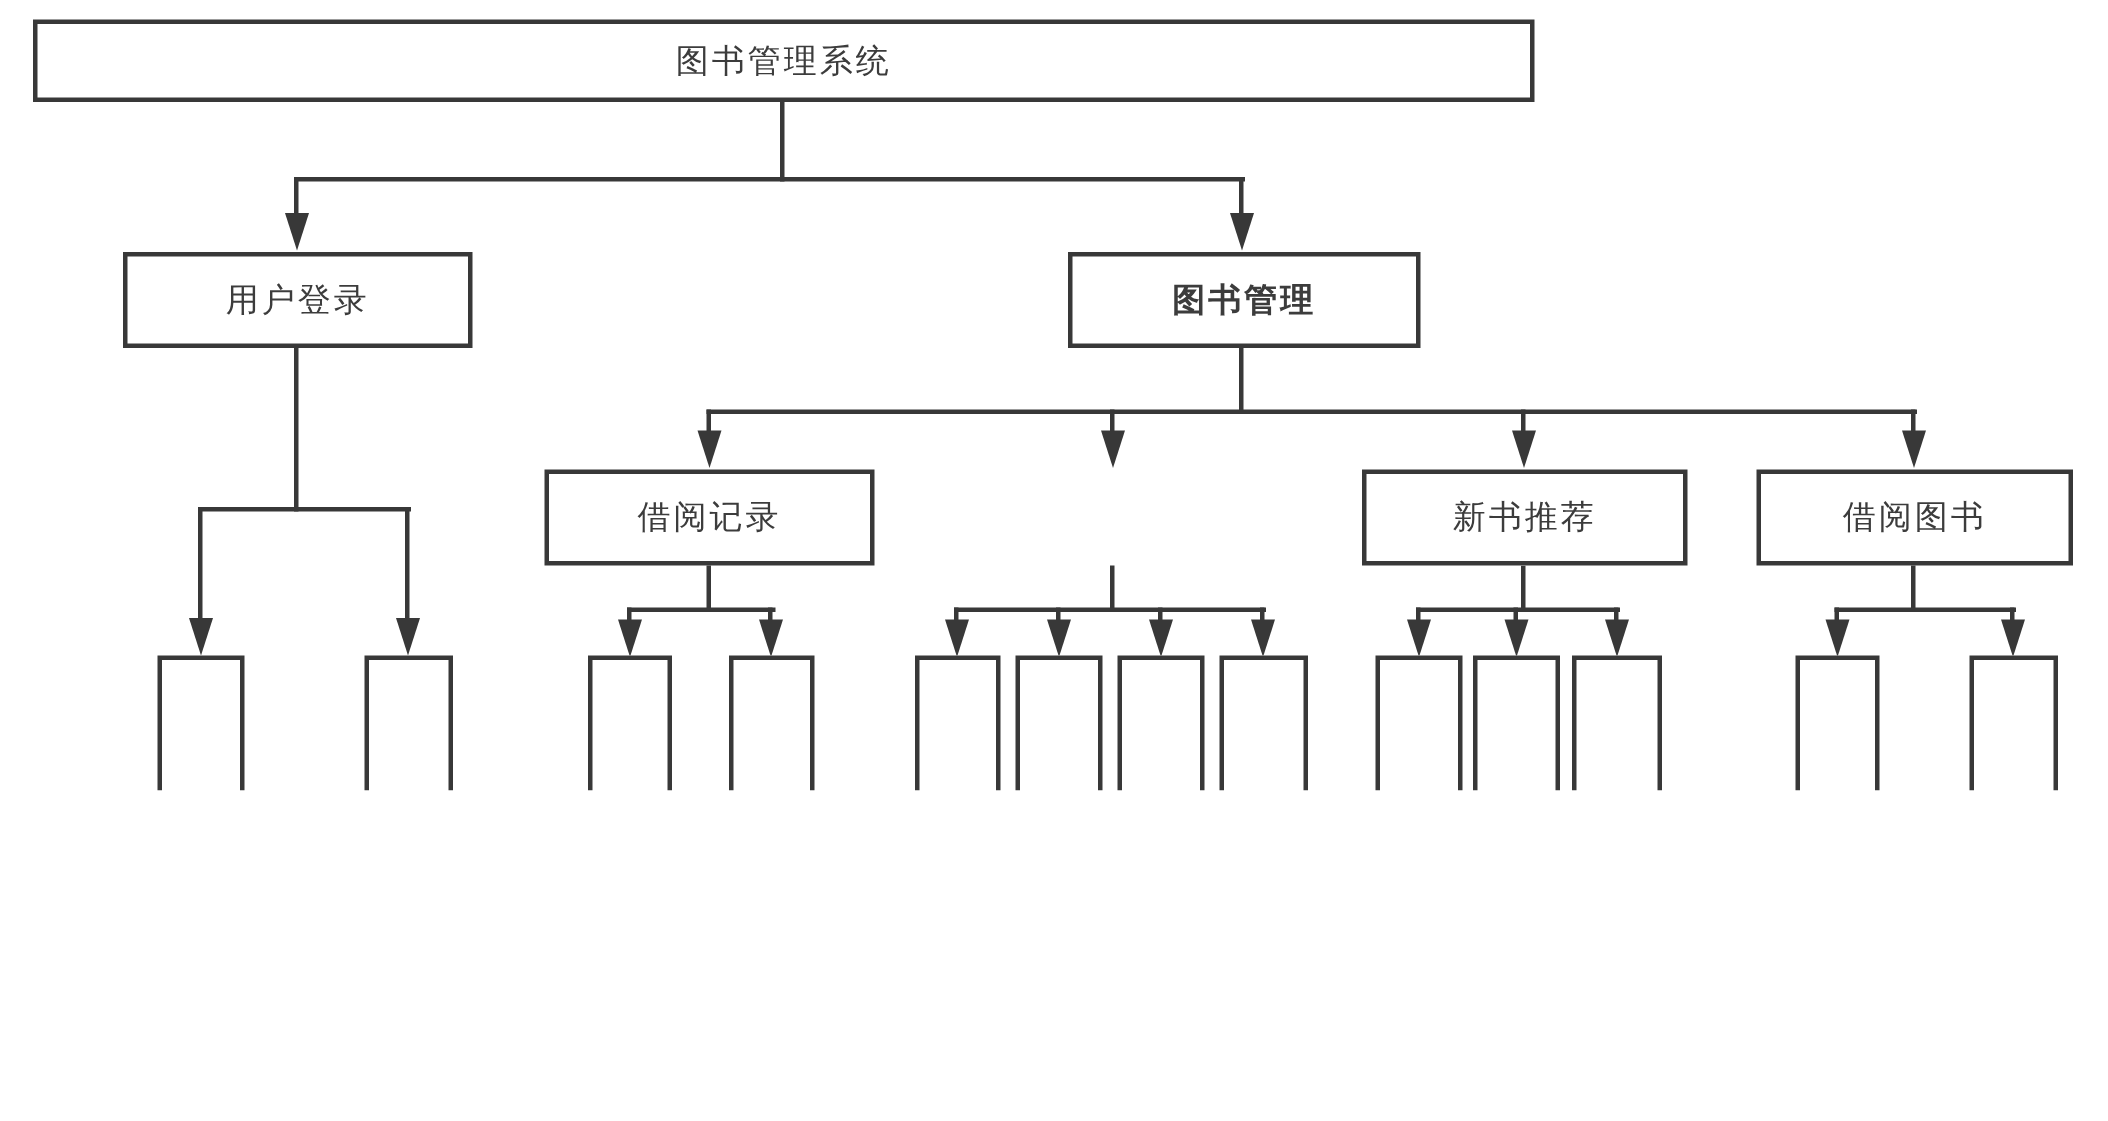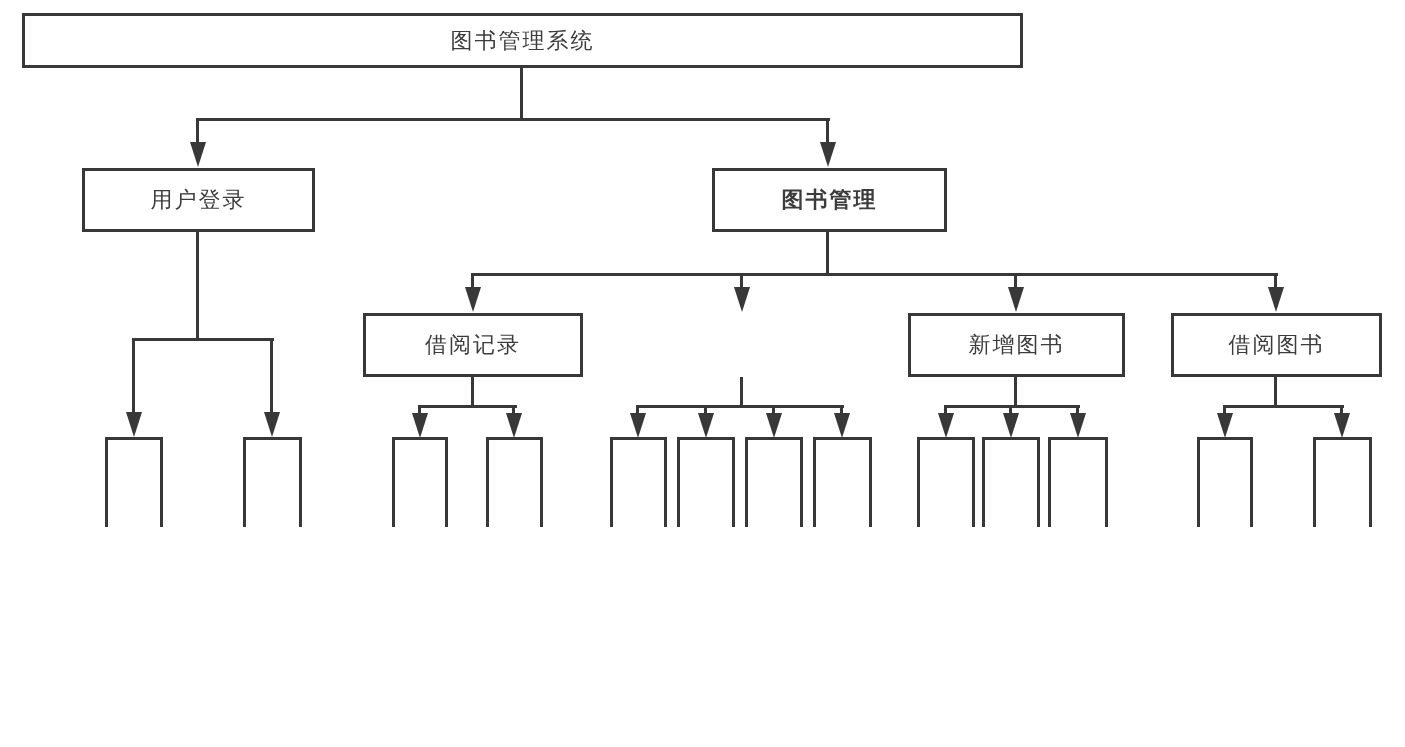--- a/index.html
+++ b/index.html
@@ -86,21 +86,21 @@
       <div class="ar" style="left: 1217px; top: 413px;"></div>
       <div class="ar" style="left: 1334px; top: 413px;"></div>
     </div>
 
   <div class="box h" style="left:22px;top:13px;width:1001px;height:55px;">图书管理系统</div>
 
   <div class="box h" style="left:82px;top:168px;width:233px;height:64px;">用户登录</div>
   <div class="box h" style="left:712px;top:168px;width:235px;height:64px;font-weight:bold;">图书管理</div>
 
   <div class="box h" style="left:363px;top:313px;width:220px;height:64px;">借阅记录</div>
-  <div class="box h" style="left:908px;top:313px;width:217px;height:64px;">新增图书</div>
+  <div class="box h" style="left:908px;top:313px;width:217px;height:64px;">新书推荐</div>
   <div class="box h" style="left:1171px;top:313px;width:211px;height:64px;">借阅图书</div>
 
   <div class="box v" style="left:105px;top:437px;width:58px;height:298px;">
     <span class="vt">用户登录</span>
   </div>
   <div class="box v" style="left:243px;top:437px;width:59px;height:298px;">
     <span class="vt">注销登录</span>
   </div>
 
   <div class="box v" style="left:392px;top:437px;width:56px;height:298px;">

